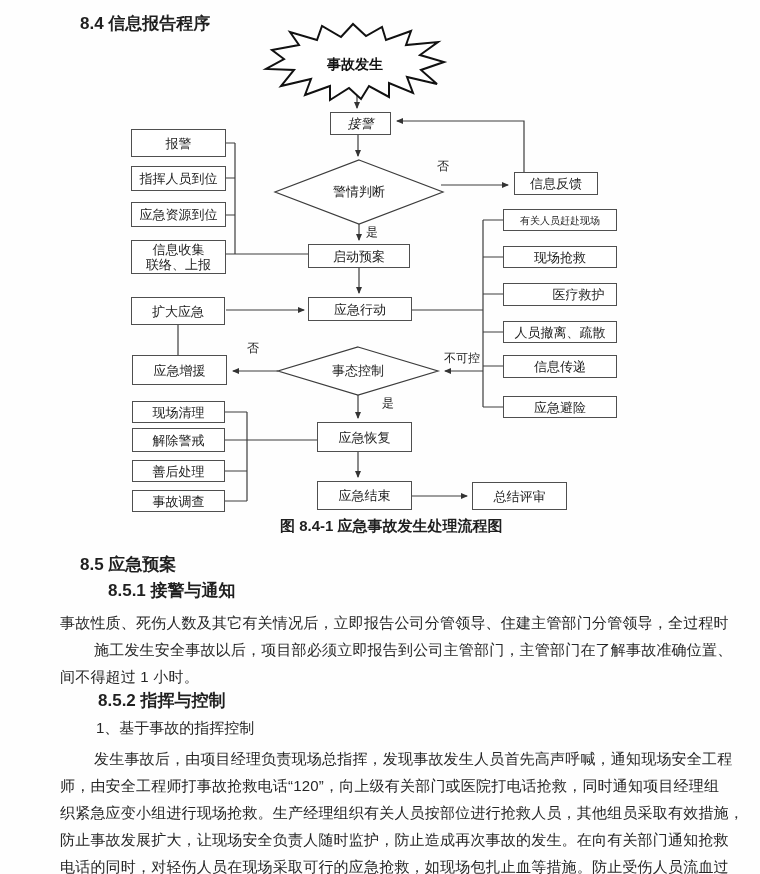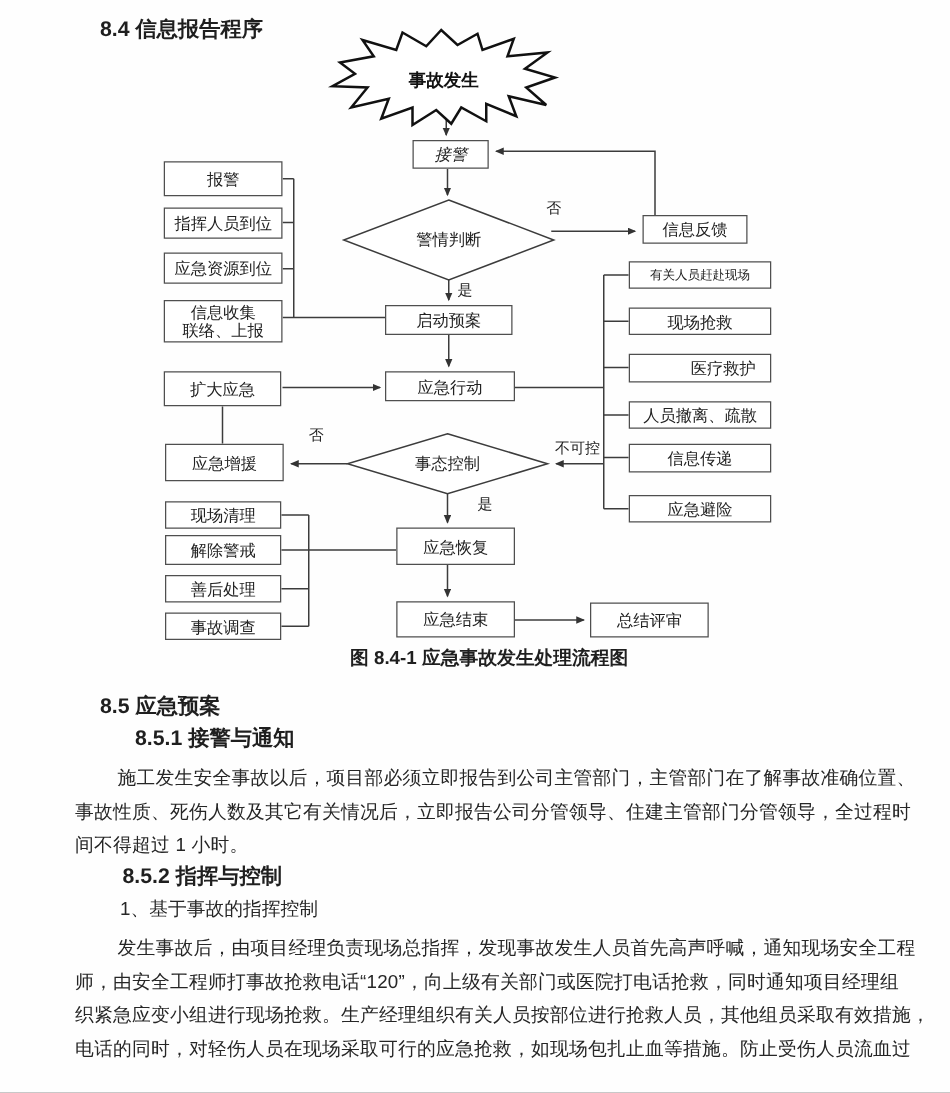--- a/index.html
+++ b/index.html
@@ -170,28 +170,29 @@
     <div class="fc-label l-uncontrol">不可控</div>
     <div class="fc-label l-yes-bottom">是</div>
 
     <div class="caption">图 8.4-1 应急事故发生处理流程图</div>
   </div>
 
   <div class="sec-85">8.5 应急预案</div>
   <div class="sec-851">8.5.1 接警与通知</div>
 
   <div class="para p1">
+    <div class="line">事故性质、死伤人数及其它有关情况后，立即报告公司分管领导、住建主管部门分管领导，全过程时</div>
     <div class="line indent">施工发生安全事故以后，项目部必须立即报告到公司主管部门，主管部门在了解事故准确位置、</div>
-    <div class="line">事故性质、死伤人数及其它有关情况后，立即报告公司分管领导、住建主管部门分管领导，全过程时</div>
     <div class="line">间不得超过 1 小时。</div>
   </div>
 
   <div class="sec-852">8.5.2 指挥与控制</div>
   <div class="item-1">1、基于事故的指挥控制</div>
 
   <div class="para">
     <div class="line indent">发生事故后，由项目经理负责现场总指挥，发现事故发生人员首先高声呼喊，通知现场安全工程</div>
     <div class="line">师，由安全工程师打事故抢救电话“120”，向上级有关部门或医院打电话抢救，同时通知项目经理组</div>
     <div class="line">织紧急应变小组进行现场抢救。生产经理组织有关人员按部位进行抢救人员，其他组员采取有效措施，</div>
+    <div class="line">防止事故发展扩大，让现场安全负责人随时监护，防止造成再次事故的发生。在向有关部门通知抢救</div>
     <div class="line">电话的同时，对轻伤人员在现场采取可行的应急抢救，如现场包扎止血等措施。防止受伤人员流血过</div>
   </div>
 
 </div>
 
 </body></html>

